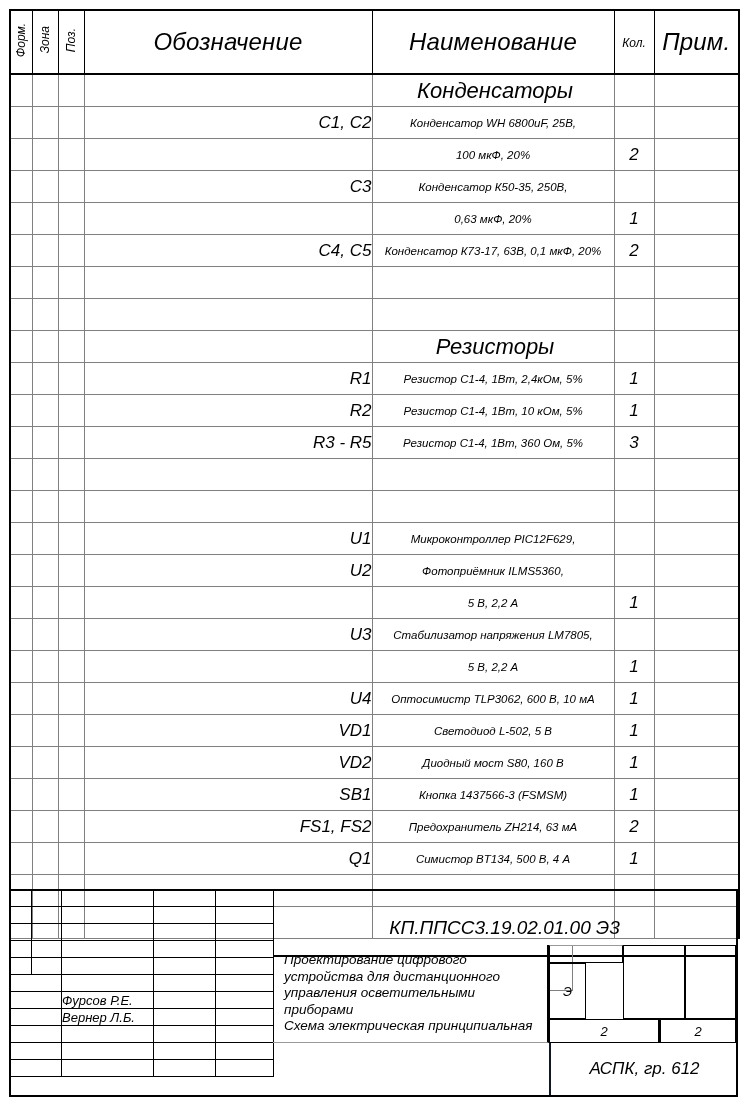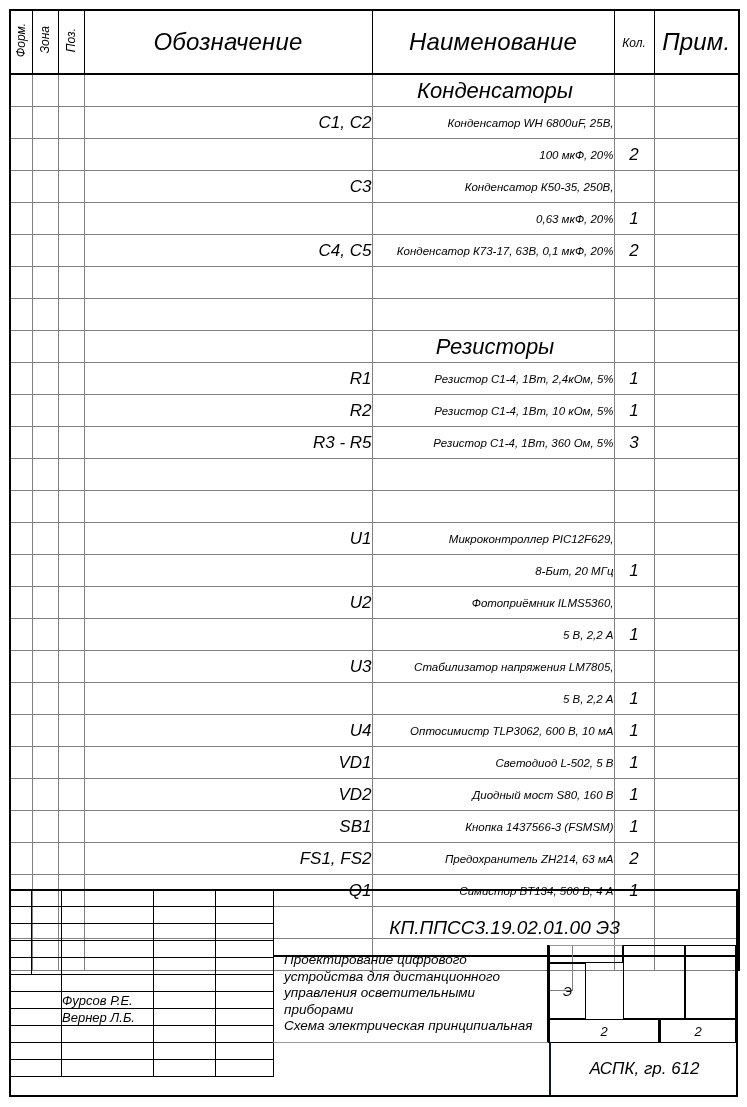--- a/index.html
+++ b/index.html
@@ -85,21 +85,21 @@
   col.c-naim { width: 242px; }
   col.c-kol  { width: 40px; }
   col.c-prim { width: 85px; }
 
   td.oboz {
     text-align: right;
     font-style: italic;
     font-size: 17px;
   }
   td.naim {
-    text-align: right;
+    text-align: center;
     padding-left: 9px;
     font-style: italic;
     font-size: 11.5px;
     white-space: nowrap;
   }
   td.naim.section {
     text-align: center;
     font-size: 22px;
     padding-left: 4px;
   }
@@ -405,29 +405,20 @@
           <td></td>
           <td class="oboz">U1</td>
           <td class="naim">Микроконтроллер PIC12F629,</td>
           <td class="kol"></td>
           <td></td>
         </tr>
         <tr>
           <td></td>
           <td></td>
           <td></td>
-          <td class="oboz"></td>
-          <td class="naim">8-Бит, 20 МГц</td>
-          <td class="kol">1</td>
-          <td></td>
-        </tr>
-        <tr>
-          <td></td>
-          <td></td>
-          <td></td>
           <td class="oboz">U2</td>
           <td class="naim">Фотоприёмник ILMS5360,</td>
           <td class="kol"></td>
           <td></td>
         </tr>
         <tr>
           <td></td>
           <td></td>
           <td></td>
           <td class="oboz"></td>

